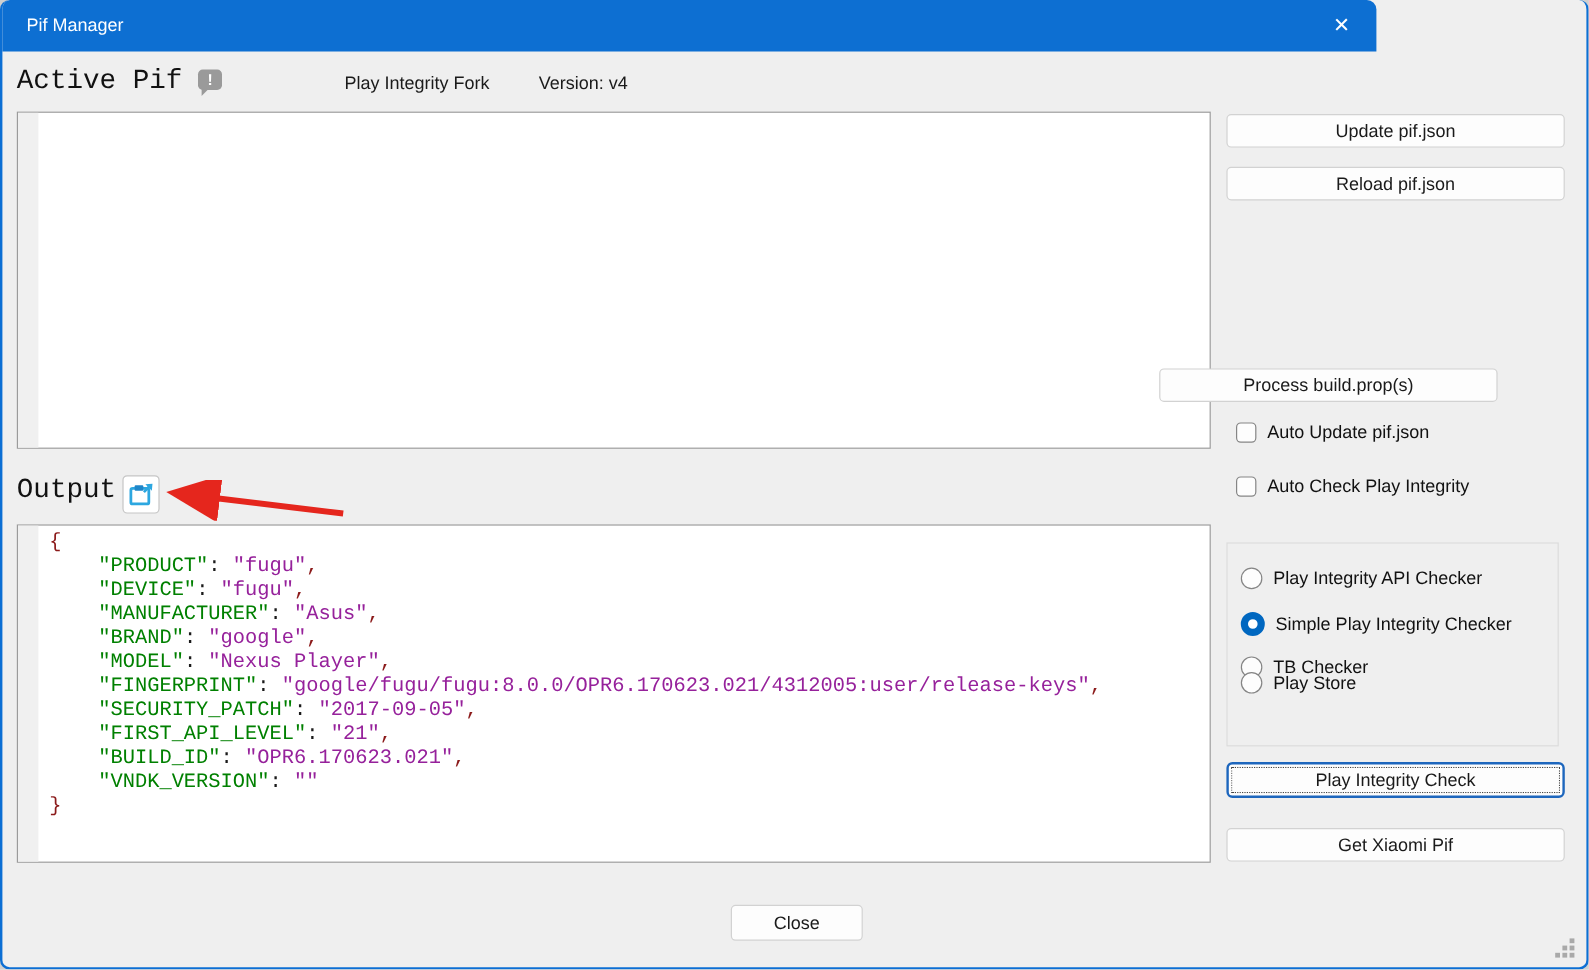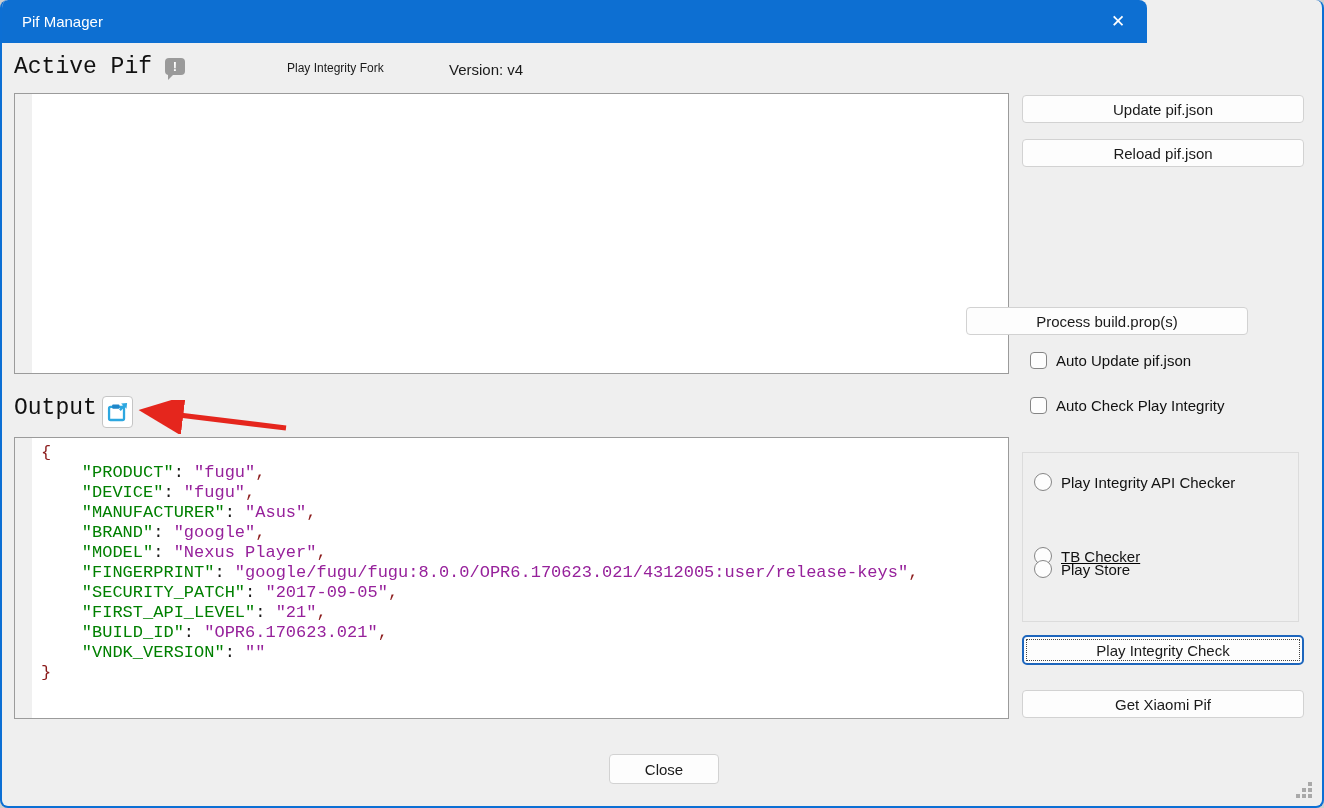--- a/index.html
+++ b/index.html
@@ -44,21 +44,21 @@
   .hdr-bubble{
     position:absolute;left:163px;top:58px;width:20px;height:17px;
     background:#9a9a9a;border-radius:4px;
     color:#fff;font-size:13px;font-weight:bold;
     display:flex;align-items:center;justify-content:center;
   }
   .hdr-bubble::after{
     content:"";position:absolute;left:3px;bottom:-5px;
     border-left:6px solid #9a9a9a;border-bottom:6px solid transparent;
   }
-  .hdr-fork{position:absolute;left:285px;top:61px;font-size:12px;color:#1a1a1a;}
+  .hdr-fork{position:absolute;left:285px;top:61px;font-size:15px;color:#1a1a1a;}
   .hdr-version{position:absolute;left:447px;top:61px;font-size:15px;color:#1a1a1a;}
   
   .textbox{
     position:absolute;left:12px;width:995px;background:#fff;
     border:1px solid #9b9b9b;
   }
   .textbox .gutter{
     position:absolute;left:0;top:0;bottom:0;width:17px;background:#f0f0f0;
   }
   #active-box{top:93px;height:281px;}
@@ -105,21 +105,21 @@
     flex:0 0 auto;
   }
   .check-row .lbl,.radio-row .lbl{font-size:15px;color:#111;}
   .groupbox{
     position:absolute;left:1020px;top:452px;width:277px;height:170px;
     border:1px solid #dcdcdc;
   }
   .radio-row{position:absolute;left:1032px;display:flex;align-items:center;gap:9px;}
   #radio-0{top:473px;}
   #radio-1{top:510px;}
-  #radio-2{top:547px;text-decoration:underline;}
+  #radio-2{top:547px;}
   #radio-3{top:560px;}
   .radio{
     width:18px;height:18px;border:1px solid #858585;border-radius:50%;background:#fdfdfd;
     flex:0 0 auto;
   }
   .radio.checked{
     border:6px solid var(--accent);background:#fff;width:20px;height:20px;
   }
   
   .grip{position:absolute;right:10px;bottom:8px;width:18px;height:18px;}
@@ -197,20 +197,24 @@
   <div class="check-row" id="check-1">
     <span class="checkbox"></span>
     <span class="lbl">Auto Check Play Integrity</span>
   </div>
 
   <div class="groupbox"></div>
   <div class="radio-row" id="radio-0">
     <span class="radio"></span>
     <span class="lbl">Play Integrity API Checker</span>
   </div>
+  <div class="radio-row" id="radio-1">
+    <span class="radio checked"></span>
+    <span class="lbl">Simple Play Integrity Checker</span>
+  </div>
   <div class="radio-row" id="radio-2">
     <span class="radio"></span>
     <span class="lbl">TB Checker</span>
   </div>
   <div class="radio-row" id="radio-3">
     <span class="radio"></span>
     <span class="lbl">Play Store</span>
   </div>
 
   <div class="btn" id="btn-picheck">Play Integrity Check</div>

